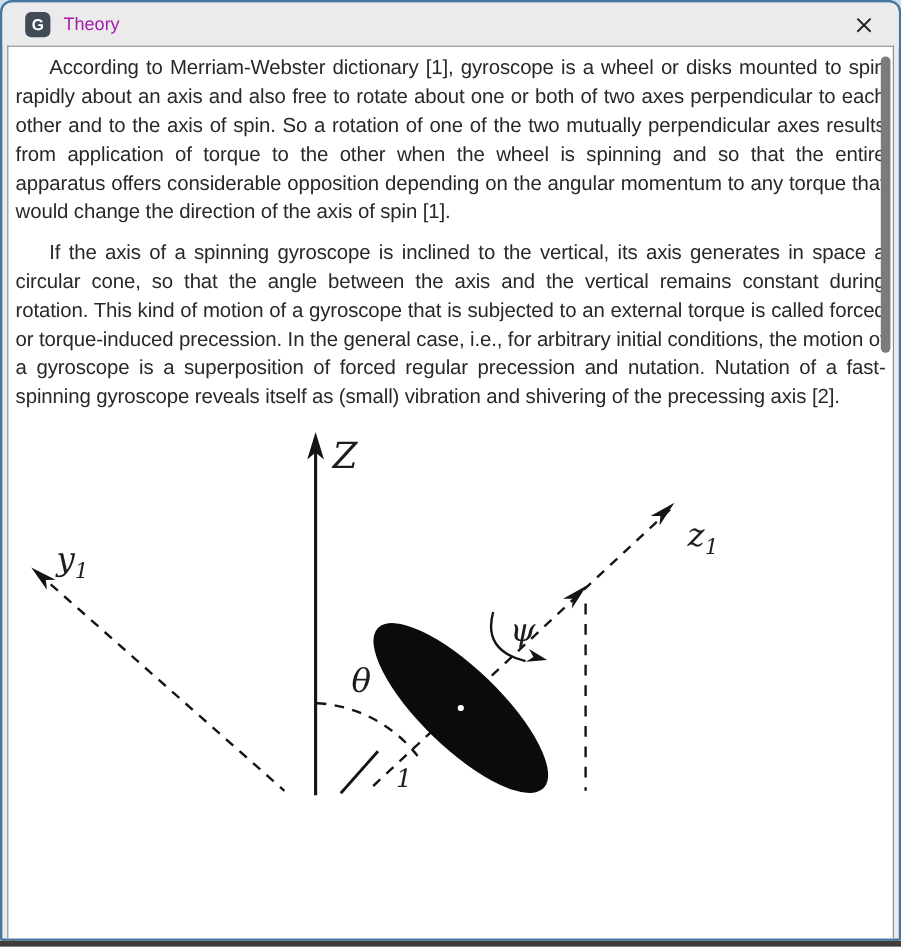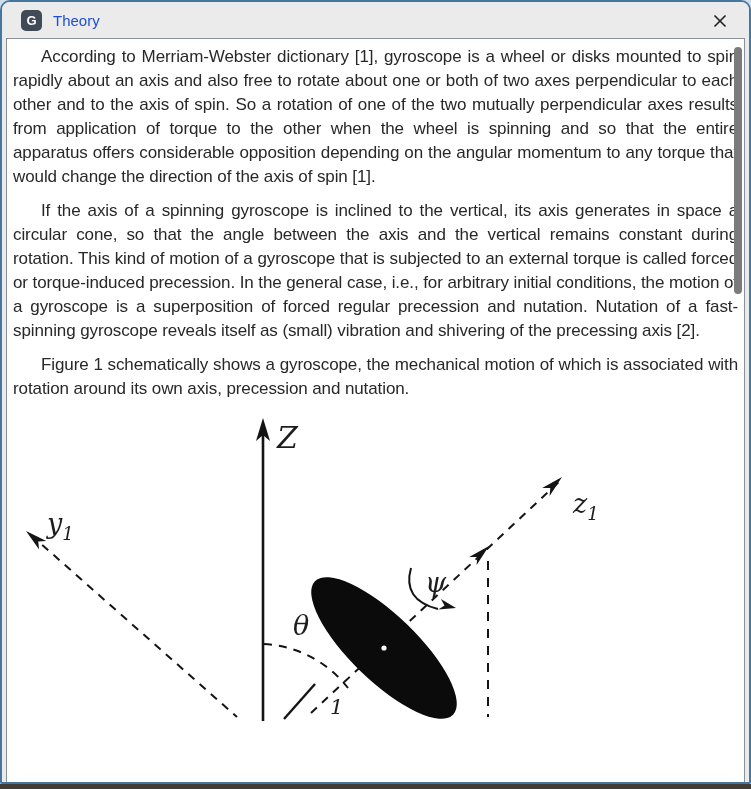--- a/index.html
+++ b/index.html
@@ -25,21 +25,21 @@
     display:flex;align-items:center;
     background:#ebebeb;
   }
   .app-icon{
     width:21px;height:21px;border-radius:5px;background:#414b57;
     color:#ffffff;font-weight:bold;font-size:13px;
     display:flex;align-items:center;justify-content:center;
     margin-left:19px;flex:0 0 auto;
   }
   .title{
-    margin-left:11px;font-size:15px;color:#1d4ed8;
+    margin-left:11px;font-size:15px;color:#a21caf;
   }
   .close-btn{
     position:absolute;right:16px;top:6px;width:26px;height:26px;
     display:flex;align-items:center;justify-content:center;
     cursor:pointer;
   }
   .content{
     position:absolute;left:4px;right:4px;top:36px;bottom:0;
     background:#ffffff;
     border:1px solid #8a9099;
@@ -78,21 +78,20 @@
         <line x1="2.5" y1="2.5" x2="13.5" y2="13.5" stroke="#1f1f1f" stroke-width="1.6"></line>
         <line x1="13.5" y1="2.5" x2="2.5" y2="13.5" stroke="#1f1f1f" stroke-width="1.6"></line>
       </svg>
     </div>
   </div>
 
   <div class="content">
     <div class="textwrap">
       <p>According to Merriam-Webster dictionary [1], gyroscope is a wheel or disks mounted to spin rapidly about an axis and also free to rotate about one or both of two axes perpendicular to each other and to the axis of spin. So a rotation of one of the two mutually perpendicular axes results from application of torque to the other when the wheel is spinning and so that the entire apparatus offers considerable opposition depending on the angular momentum to any torque that would change the direction of the axis of spin [1].</p>
       <p>If the axis of a spinning gyroscope is inclined to the vertical, its axis generates in space a circular cone, so that the angle between the axis and the vertical remains constant during rotation. This kind of motion of a gyroscope that is subjected to an external torque is called forced or torque-induced precession. In the general case, i.e., for arbitrary initial conditions, the motion of a gyroscope is a superposition of forced regular precession and nutation. Nutation of a fast-spinning gyroscope reveals itself as (small) vibration and shivering of the precessing axis [2].</p>
-      <p>Figure 1 schematically shows a gyroscope, the mechanical motion of which is associated with rotation around its own axis, precession and nutation.</p>
     </div>
 
     <svg class="figure" width="739" height="310" viewBox="0 0 739 310">
 
       <line x1="24" y1="124" x2="230" y2="306" stroke="#141414" stroke-width="2" stroke-dasharray="8 7"></line>
       <polygon points="19,120 39.3,130.1 31.2,130.4 32.1,138.5" fill="#141414"></polygon>
       <text class="figtext" x="40" y="122" font-size="27"><tspan>y</tspan><tspan dy="7" font-size="18">1</tspan></text>
 
       <line x1="304" y1="302" x2="553" y2="70" stroke="#141414" stroke-width="2" stroke-dasharray="8 7"></line>
       <polygon points="555,66 542.6,85 543.3,76.9 535.2,77" fill="#141414"></polygon>

